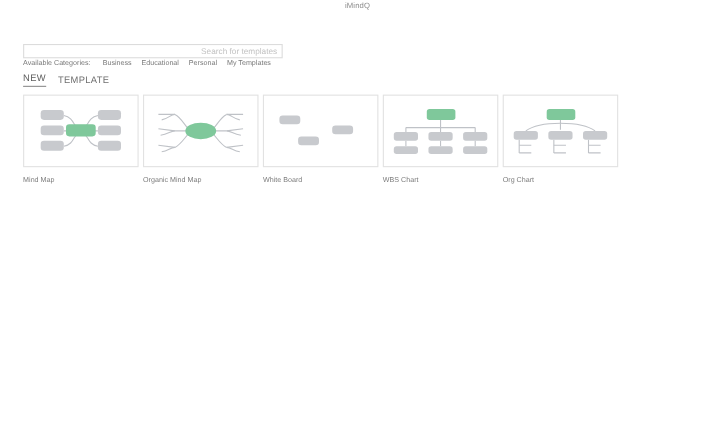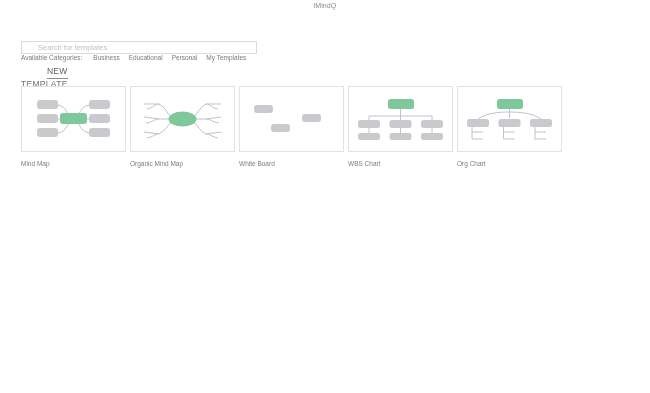--- a/index.html
+++ b/index.html
@@ -40,23 +40,24 @@
   }
   .search-input {
     width: 100%;
     height: 100%;
     box-sizing: border-box;
     border: 1px solid #dcdcdc;
     background: #fff;
     font-family: "Liberation Sans", sans-serif;
     font-size: 7.5px;
     color: #9a9a9a;
-    padding: 0 16px;
+    padding: 0 4px;
     outline: none;
     border-radius: 0;
+    text-align: right;
   }
   .search-input::placeholder { color: #c2c2c2; }
 
   
   .categories {
     position: absolute;
     top: 53px;
     left: 21px;
     display: flex;
     align-items: center;
@@ -69,25 +70,25 @@
   .categories .cat-label { color: #7a7a7a; margin-right: 2px; }
   .categories .cat-item { color: #7a7a7a; cursor: pointer; }
 
   
   .tabs {
     position: absolute;
     top: 66px;
     left: 21px;
     display: flex;
     align-items: flex-end;
+    gap: 11px;
     font-size: 8.5px;
     line-height: 11px;
     letter-spacing: .3px;
     color: #6f6f6f;
-    flex-direction: column;
   }
   .tab { cursor: pointer; padding-bottom: 1px; }
   .tab.active { border-bottom: 1px solid #8d8d8d; color: #5e5e5e; }
 
   
   .template-grid {
     position: absolute;
     top: 86px;
     left: 21px;
     display: flex;

